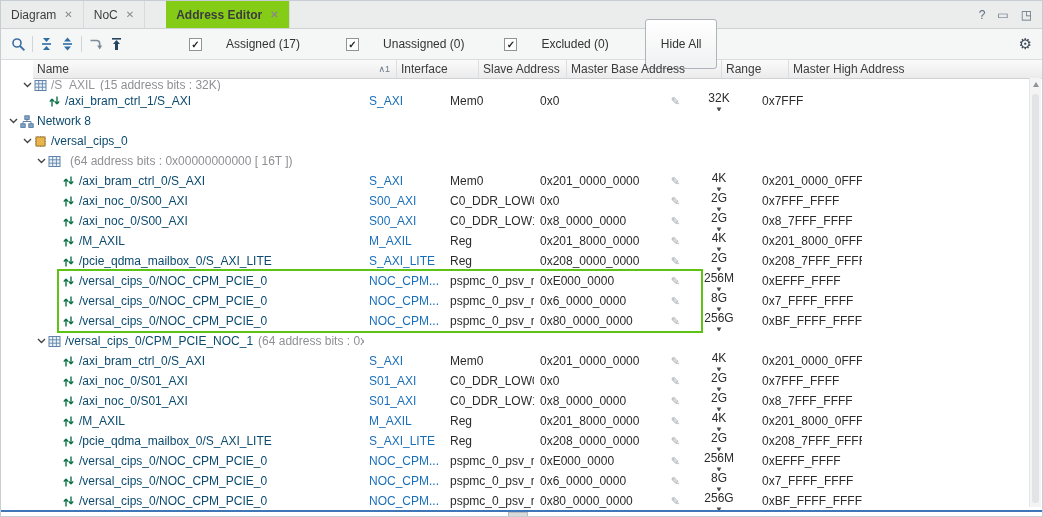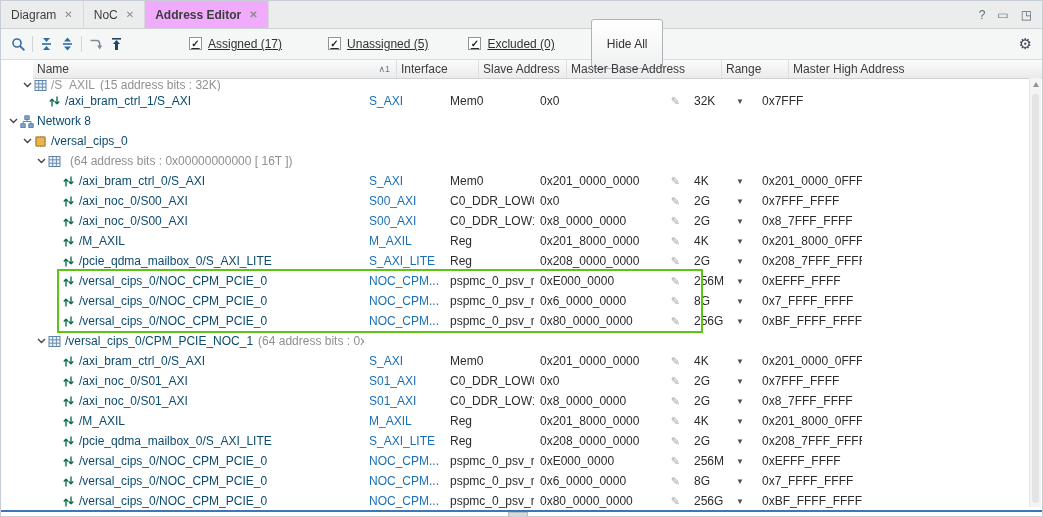--- a/index.html
+++ b/index.html
@@ -4,29 +4,29 @@
 <style>
   html,body{margin:0;padding:0;background:#fff;}
   .app{position:relative;width:1043px;height:517px;background:#fff;border:1px solid #c6cdd4;
        box-sizing:border-box;font-family:"Liberation Sans",sans-serif;font-size:12px;color:#2b2b2b;overflow:hidden;}
 
   
   .tabbar{display:flex;height:27px;background:#ebecec;border-bottom:1px solid #cfd2d5;align-items:stretch;}
   .tab{display:flex;align-items:center;gap:8px;padding:0 10px;border-right:1px solid #d8dadc;color:#3d3d3d;cursor:default;}
   .tab .x{color:#8a8a8a;font-size:10px;line-height:1;cursor:pointer;}
   .tab .x::before{content:"✕";}
-  .tab.active{background:#f0abfc;font-weight:bold;}
+  .tab.active{background:#84cc16;font-weight:bold;margin-left:21px;}
   .tabctl{margin-left:auto;display:flex;align-items:center;gap:12px;padding:0 10px;color:#5a6b7c;font-size:12px;}
   .tabctl span{cursor:pointer;}
 
   
   .toolbar{display:flex;align-items:center;height:30px;background:#f5f6f6;border-bottom:1px solid #dadcde;padding:0 7px;}
   .tbtn{width:21px;height:21px;display:flex;align-items:center;justify-content:center;cursor:pointer;flex:none;}
   .vsep{width:1px;height:16px;background:#d2d5d8;margin:0 3px;flex:none;}
-  .filter{display:flex;align-items:flex-start;gap:6px;flex:none;text-decoration:underline;}
+  .filter{display:flex;align-items:flex-end;gap:24px;flex:none;}
   .f1{margin-left:62px}.f2{margin-left:46px}.f3{margin-left:40px}
   .cb{width:13px;height:13px;background:#fff;border:1px solid #8f9499;display:flex;align-items:center;
       justify-content:center;font-size:10px;font-weight:bold;color:#222;box-sizing:border-box;cursor:pointer;}
   .cb::before{content:"✓";}
   .flabel{color:#333;}
   .hideall{margin-left:36px;padding:17px 15px;background:linear-gradient(#ffffff,#f0f1f2);border:1px solid #aeb4b9;
       border-radius:3px;font-size:12px;color:#333;cursor:pointer;font-family:inherit;flex:none;}
   .gear{margin-left:auto;font-size:15px;color:#3f4c59;cursor:pointer;padding-right:3px;}
   .gear::before{content:"⚙";}
 
@@ -49,21 +49,21 @@
   .icon{flex:none;width:15px;display:none;justify-content:center;margin-right:3px;}
   .icon.show{display:flex;}
   .name-text{color:#0c4a6e;}
   .cut .name-text{color:#95959a;}
   .name-meta{color:#8f9094;margin-left:5px;}
   .if-cell{padding-left:5px;color:#1a6fba;cursor:pointer;}
   .seg-cell{padding-left:4px;color:#2b2b2b;}
   .base-cell{padding-left:6px;padding-right:9px;justify-content:space-between;}
   .pencil{color:#a3a8ad;font-size:11px;cursor:pointer;}
   .pencil::before{content:"✎";}
-  .range-cell{padding-left:5px;padding-right:12px;justify-content:space-between;cursor:pointer;}
+  .range-cell{padding-left:5px;padding-right:12px;justify-content:space-between;cursor:pointer;flex-direction:column;}
   .caret{color:#4d4d4d;font-size:8px;}
   .caret::before{content:"▼";}
   .high-cell{padding-left:6px;}
 
   .hl-box{position:absolute;left:56px;width:646px;border:2px solid #5ec414;box-sizing:border-box;pointer-events:none;}
 
   
   .vscroll{position:absolute;top:77px;right:1px;bottom:9px;width:11px;background:#f4f4f4;border-left:1px solid #e4e6e8;cursor:pointer;}
   .vscroll .uparrow{width:0;height:0;border-left:3.5px solid transparent;border-right:3.5px solid transparent;
       border-bottom:5px solid #8f9296;margin:4px auto 0;}
@@ -131,21 +131,21 @@
           <path d="M6.5 3 L10 7 H8 V13 H5 V7 H3 Z" fill="#24455f"></path>
         </svg>
     </span>
 
     <span class="filter f1">
       <span class="cb"></span>
       <span class="flabel">Assigned (17)</span>
     </span>
     <span class="filter f2">
       <span class="cb"></span>
-      <span class="flabel">Unassigned (5)</span>
+      <span class="flabel">Unassigned (0)</span>
     </span>
     <span class="filter f3">
       <span class="cb"></span>
       <span class="flabel">Excluded (0)</span>
     </span>
 
     <button class="hideall">Hide All</button>
     <span class="gear"></span>
   </div>
 

